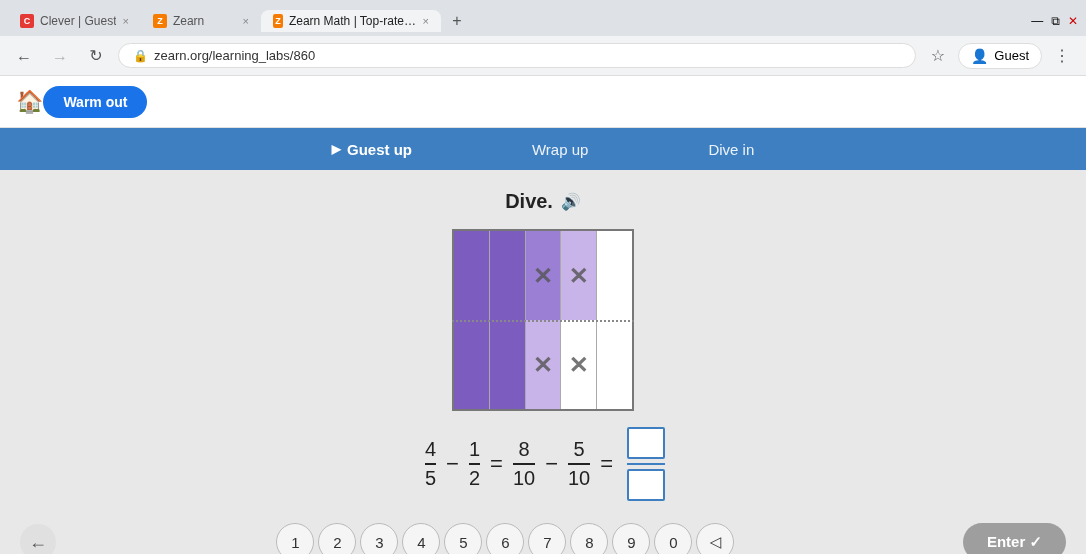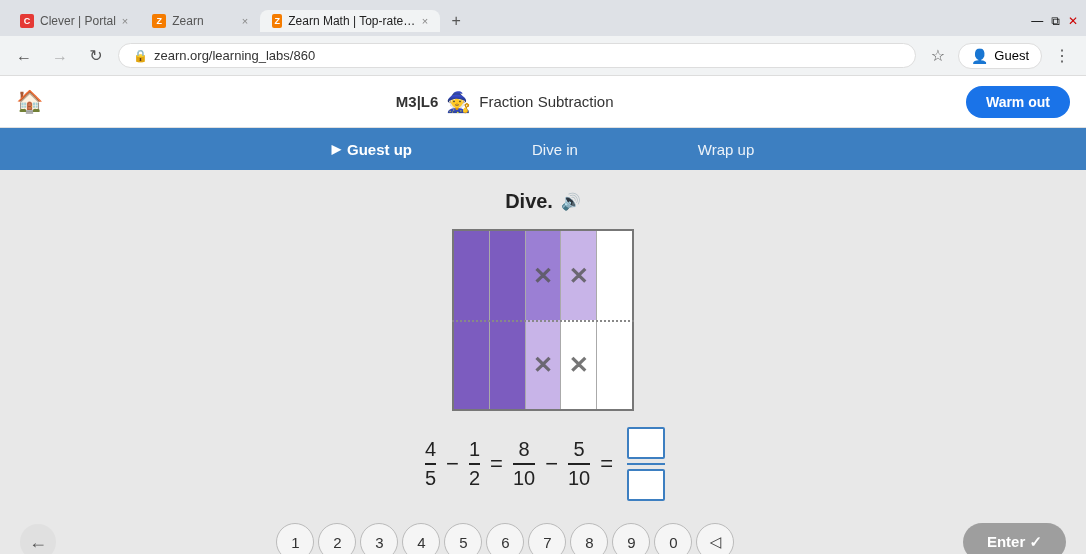--- a/index.html
+++ b/index.html
@@ -54,21 +54,21 @@
     .back-nav-btn { width: 36px; height: 36px; border-radius: 50%; border: none; background: #e0e0e0; cursor: pointer; display: flex; align-items: center; justify-content: center; font-size: 18px; color: #555; }
   </style>
 </head>
 <body>
 
 <div>
 
   <div class="tab-bar">
     <div class="tab">
       <span style="background:#e53935;width:14px;height:14px;border-radius:2px;display:inline-block;font-size:9px;color:white;text-align:center;line-height:14px;font-weight:bold;">C</span>
-      <span style="font-size:12px;overflow:hidden;text-overflow:ellipsis;white-space:nowrap;">Clever | Portal</span>
+      <span style="font-size:12px;overflow:hidden;text-overflow:ellipsis;white-space:nowrap;">Clever | Guest</span>
       <span class="tab-close">×</span>
     </div>
     <div class="tab">
       <span style="background:#f57c00;width:14px;height:14px;border-radius:2px;display:inline-block;font-size:9px;color:white;text-align:center;line-height:14px;font-weight:bold;">Z</span>
       <span style="font-size:12px;overflow:hidden;text-overflow:ellipsis;white-space:nowrap;">Zearn</span>
       <span class="tab-close">×</span>
     </div>
     <div class="tab active">
       <span style="background:#f57c00;width:14px;height:14px;border-radius:2px;display:inline-block;font-size:9px;color:white;text-align:center;line-height:14px;font-weight:bold;">Z</span>
       <span style="font-size:12px;overflow:hidden;text-overflow:ellipsis;white-space:nowrap;">Zearn Math | Top-rated Math Le...</span>
@@ -97,38 +97,33 @@
         <span>Guest</span>
       </div>
       <button class="nav-btn">⋮</button>
     </div>
   </div>
 
 </div>
 
 <div class="app-bar">
   <div class="home-icon-btn">🏠</div>
-  <div class="lesson-info">
-    <span style="font-weight:600;">M3|L6</span>
-    <span class="lesson-avatar">🧙</span>
-    <span>Fraction Subtraction</span>
-  </div>
   <button class="sign-out-btn">Warm out</button>
 </div>
 
 <div class="tab-nav">
   <div class="tab-nav-item active">
     <span class="play-icon">▶</span>
     <span>Guest up</span>
   </div>
   <div class="tab-nav-item">
+    <span>Wrap up</span>
+  </div>
+  <div class="tab-nav-item">
     <span>Dive in</span>
-  </div>
-  <div class="tab-nav-item">
-    <span>Wrap up</span>
   </div>
 </div>
 
 <div class="main-content">
 
   <div class="solve-header">
     <span>Dive.</span>
     <span class="sound-icon">🔊</span>
   </div>
 

